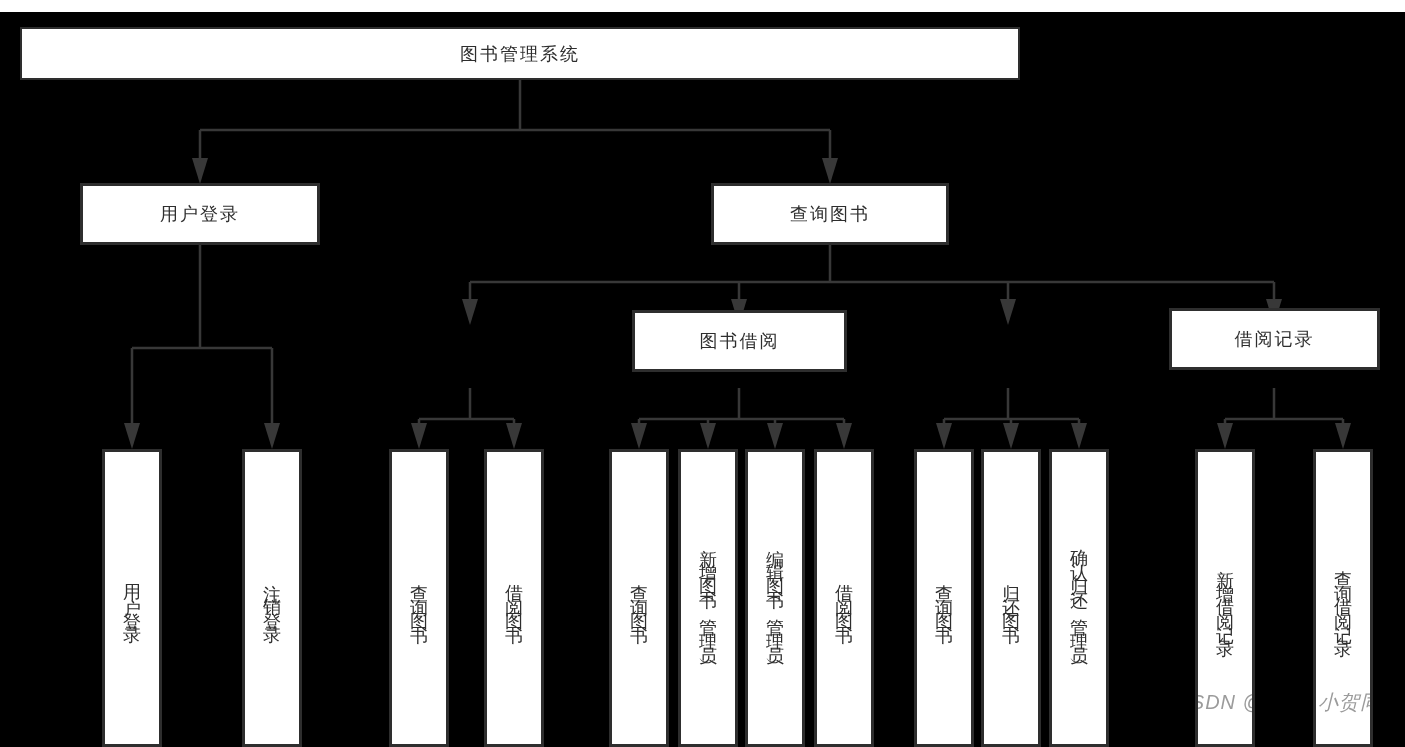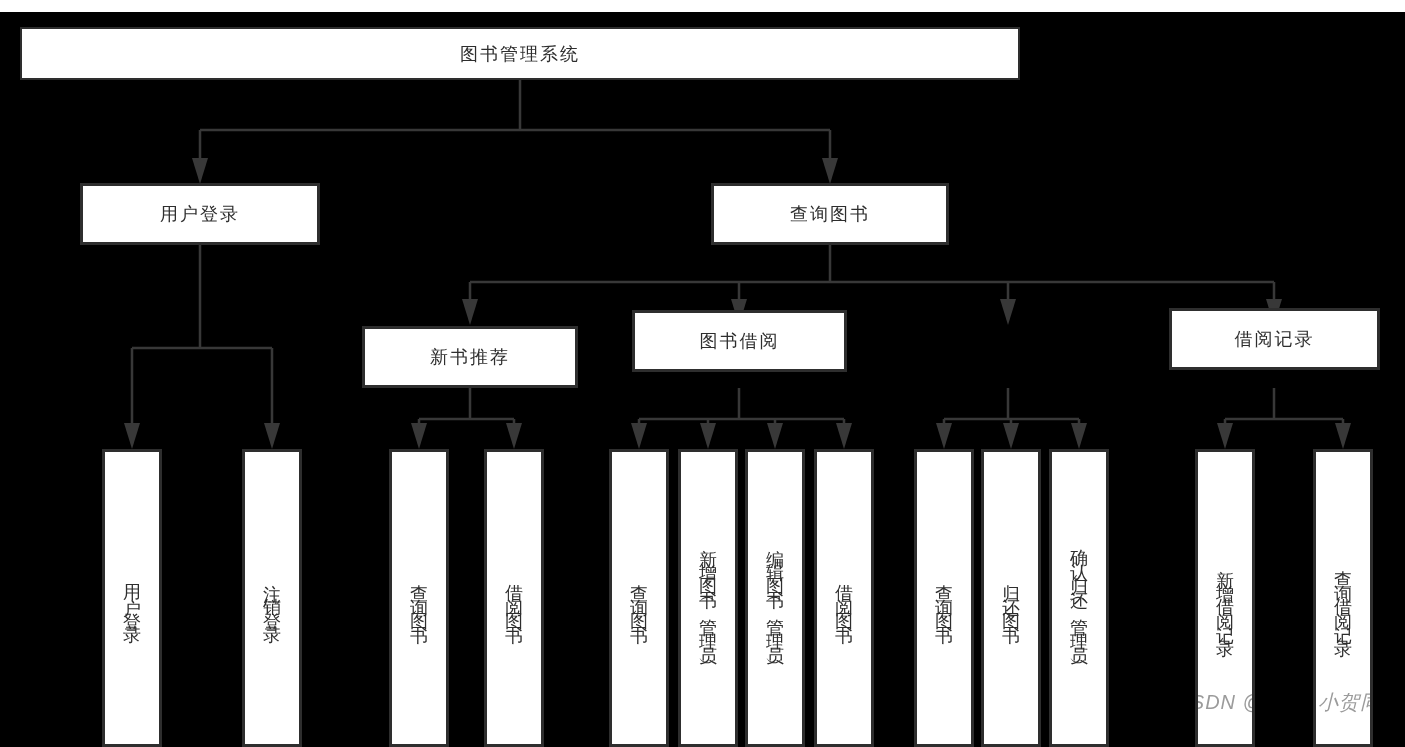--- a/index.html
+++ b/index.html
@@ -74,23 +74,20 @@
     <span>图书管理系统</span>
   </div>
 
   <div class="node h" style="left:80px;top:171px;width:240px;height:62px">
     <span>用户登录</span>
   </div>
   <div class="node h" style="left:711px;top:171px;width:238px;height:62px">
     <span>查询图书</span>
   </div>
 
-  <div class="node h" style="left:362px;top:314px;width:216px;height:62px">
-    <span>新书推荐</span>
-  </div>
   <div class="node h" style="left:632px;top:298px;width:215px;height:62px">
     <span>图书借阅</span>
   </div>
   <div class="node h" style="left:1169px;top:296px;width:211px;height:62px">
     <span>借阅记录</span>
   </div>
 
   <div class="node v" style="left:102px;top:437px;width:60px;height:298px">
     <span>用户登录</span>
   </div>

